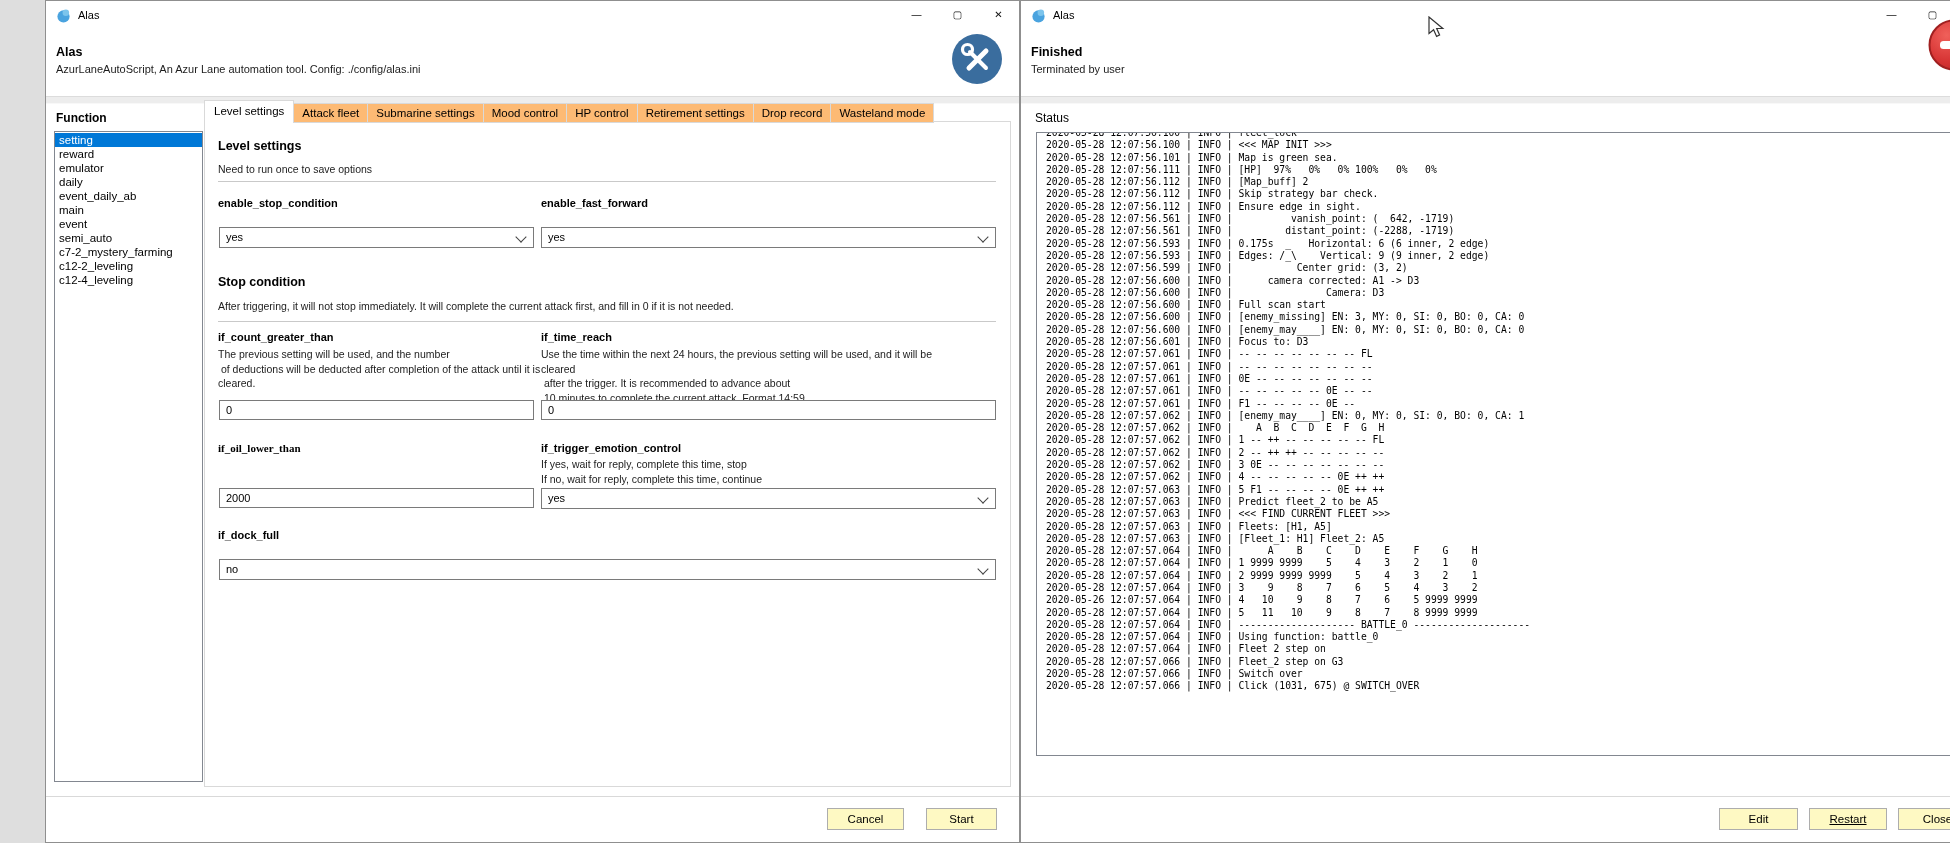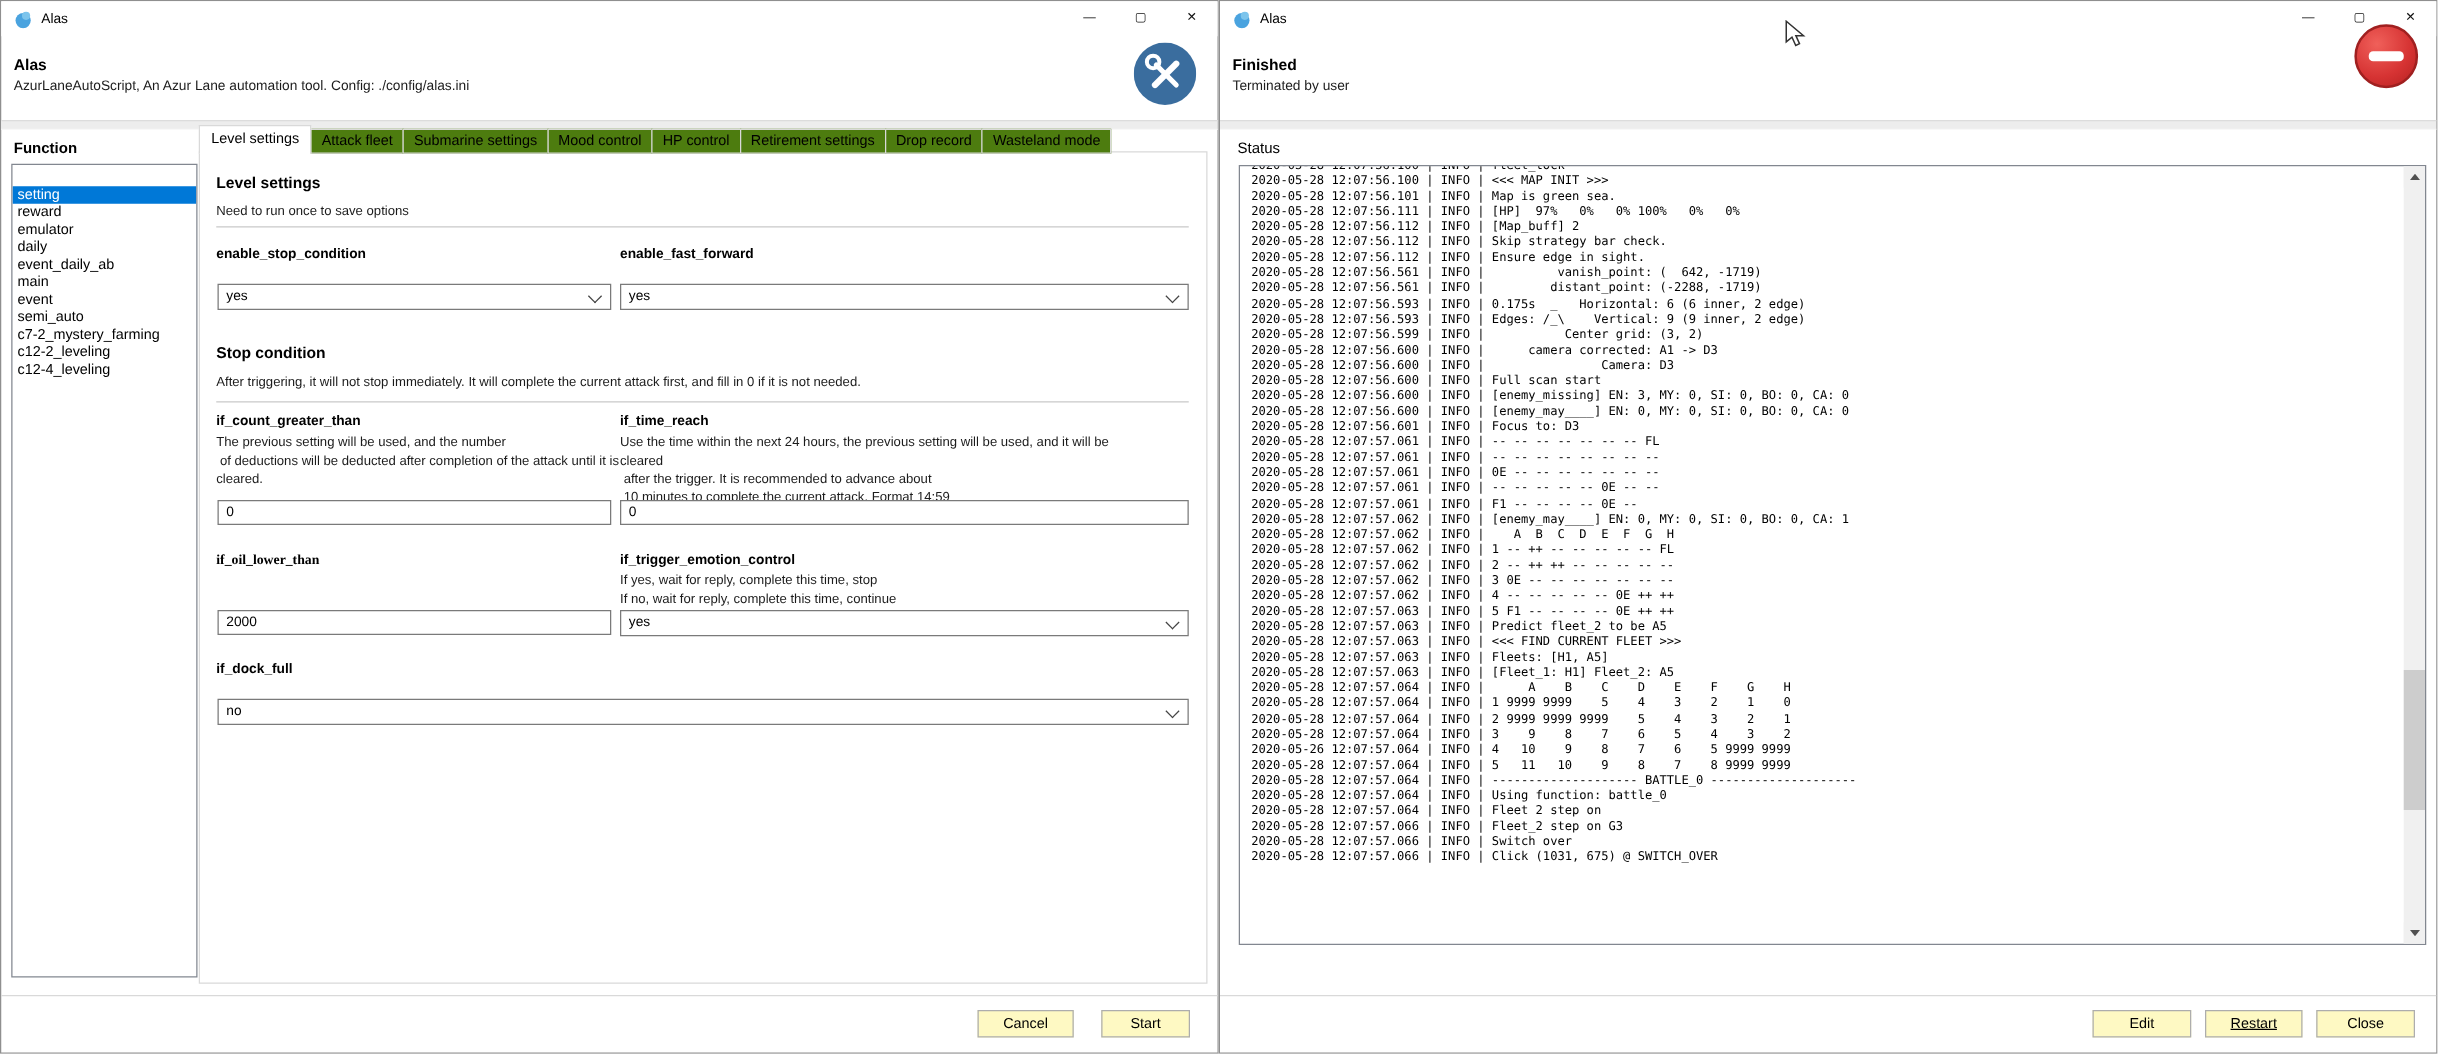--- a/index.html
+++ b/index.html
@@ -1,19 +1,19 @@
 <!DOCTYPE html>
 <html><head>
 <meta charset="utf-8">
 <title>Alas</title>
 <style>
   html,body{margin:0;padding:0;}
   body{width:1950px;height:843px;position:relative;background:#dedede;
        font-family:"Liberation Sans",sans-serif;color:#000;overflow:hidden;}
-  .window{position:absolute;top:0;height:843px;background:#fff;border:1px solid #8f8f8f;box-sizing:border-box;}
+  .window{position:absolute;top:0;height:843px;background:#fff;border:1px solid #8f8f8f;box-sizing:border-box;margin-left:45px;}
   #win-left{left:0;width:975px;}
   #win-right{left:975px;width:975px;}
 
   
   .titlebar{position:absolute;left:0;top:0;right:0;height:28px;background:#fff;}
   .app-icon{position:absolute;left:10px;top:7px;width:15px;height:15px;}
   .title-text{position:absolute;left:32px;top:8px;font-size:11px;}
   .win-btn{position:absolute;top:0;width:41px;height:28px;text-align:center;line-height:28px;
            font-size:10px;color:#111;cursor:default;}
   .btn-min{right:82px;} .btn-max{right:41px;} .btn-close{right:0;}
@@ -21,27 +21,27 @@
   
   .hdr-title{position:absolute;left:10px;top:44px;font-size:12.5px;font-weight:bold;}
   .hdr-sub{position:absolute;left:10px;top:62px;font-size:11px;color:#1c1c1c;}
   .badge{position:absolute;}
   .header-sep{position:absolute;left:0;right:0;top:95px;height:6px;background:#ededed;
               border-top:1px solid #dcdcdc;border-bottom:1px solid #f8f8f8;}
 
   
   .function-label{position:absolute;left:10px;top:110px;font-size:12px;font-weight:bold;}
   .listbox{position:absolute;left:8px;top:130px;width:149px;height:651px;border:1px solid #828790;
-           background:#fff;box-sizing:border-box;padding-top:17px;overflow:hidden;}
+           background:#fff;box-sizing:border-box;padding-top:1px;overflow:hidden;}
   .list-item{height:14px;line-height:14px;font-size:11.5px;padding:0 4px;white-space:nowrap;cursor:default;}
   .list-item.selected{background:#0078d7;color:#fff;}
 
   
   .tabstrip{position:absolute;left:158px;top:99px;display:flex;align-items:flex-start;z-index:4;}
-  .tab{height:18px;line-height:18px;background:#4d7c0f;border:1px solid #d9d9d9;margin-right:-1px;
+  .tab{height:18px;line-height:18px;background:#fdba74;border:1px solid #d9d9d9;margin-right:-1px;
        padding:0 8px;font-size:11.5px;position:relative;top:3px;white-space:nowrap;cursor:default;box-sizing:content-box;}
   .tab.active{background:#fff;height:22px;line-height:20px;top:0;border-bottom:none;z-index:5;padding:0 9px;}
   .tabpanel{position:absolute;left:158px;top:120px;width:807px;height:666px;border:1px solid #d9d9d9;
             background:#fff;box-sizing:border-box;}
 
   
   .h-section{position:absolute;font-size:12.5px;font-weight:bold;}
   .f-desc{position:absolute;font-size:10.5px;color:#1c1c1c;white-space:pre-wrap;line-height:14.5px;}
   .f-label{position:absolute;font-size:11px;font-weight:bold;}
   .rule{position:absolute;height:1px;background:#c9c9c9;}

